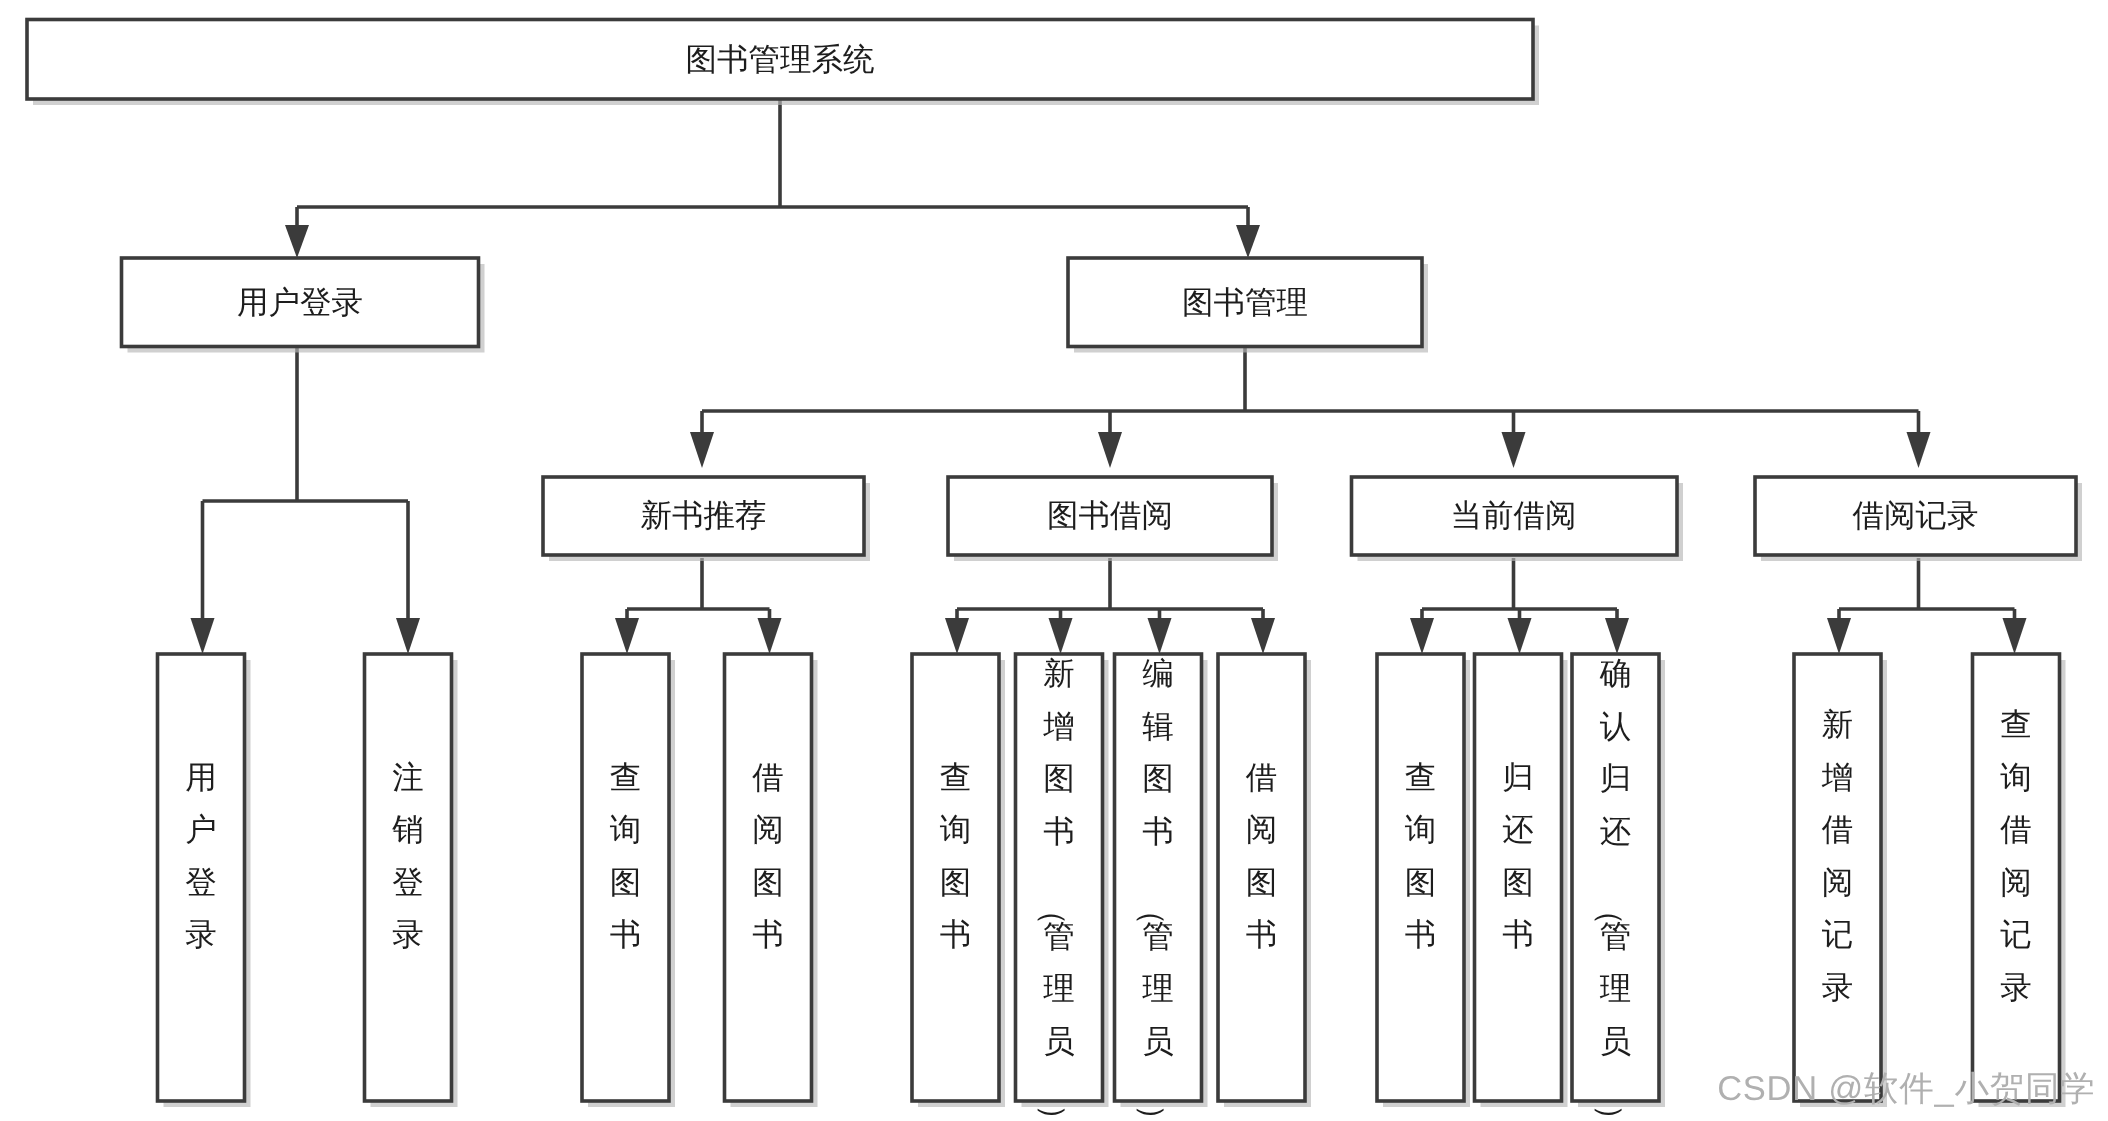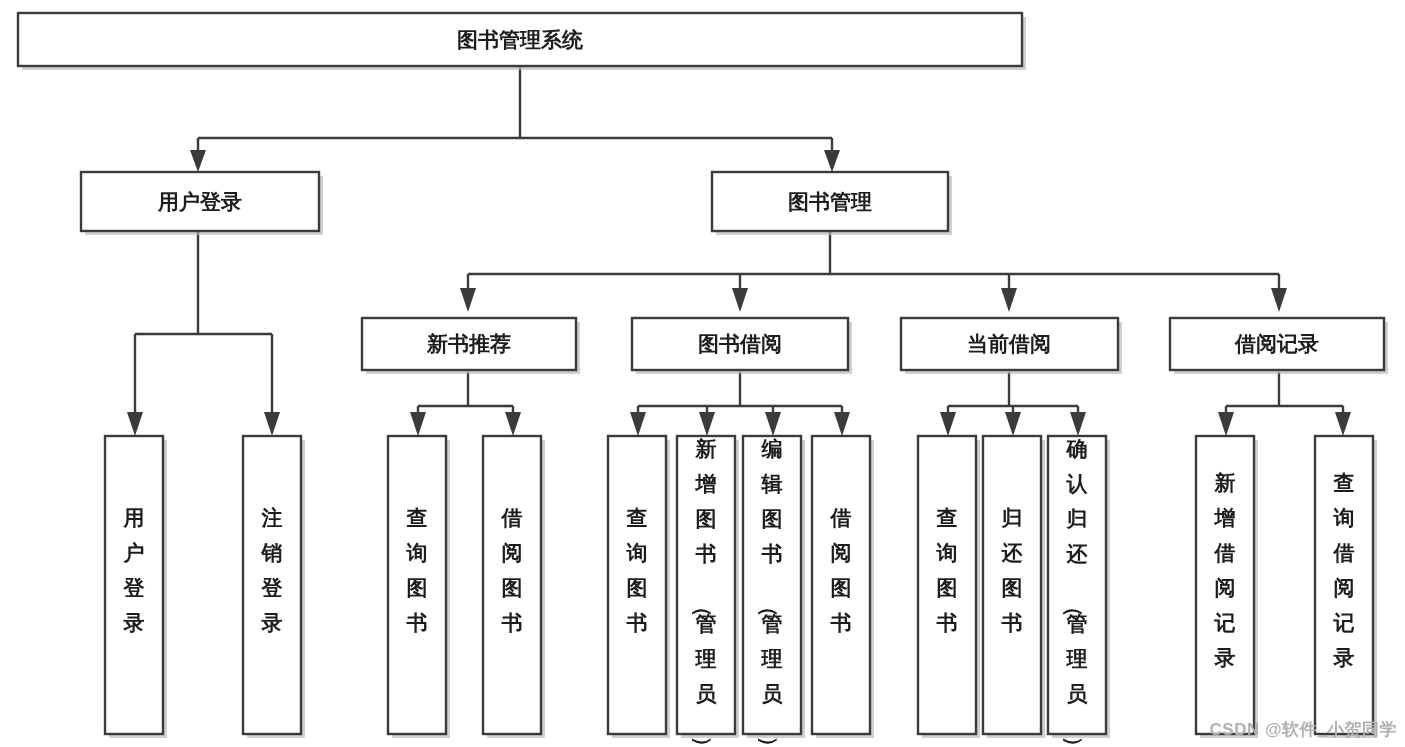--- a/index.html
+++ b/index.html
@@ -11,21 +11,20 @@
     width: 1405px;
     height: 747px;
     font-family: "Liberation Sans", "DejaVu Sans", sans-serif;
     overflow: hidden;
   }
   #diagram-root {
     position: relative;
     width: 1405px;
     height: 745px;
     background: #ffffff;
-    font-weight: bold;
   }
   svg.diagram-canvas {
     position: absolute;
     left: 0;
     top: 0;
     width: 1405px;
     height: 747px;
   }
   .node-box {
     fill: #ffffff;
@@ -59,21 +58,21 @@
     font-size: 21px;
     fill: #1d1d1d;
     text-anchor: middle;
     white-space: pre;
   }
   .watermark-text {
     position: absolute;
     right: 8px;
     bottom: 4px;
     font-family: "Liberation Sans", "DejaVu Sans", sans-serif;
-    font-size: 17px;
+    font-size: 23px;
     color: #b0b0b0;
     letter-spacing: 0.5px;
     user-select: none;
     white-space: nowrap;
   }
 </style>
 </head>
 <body>
 
 <div id="diagram-root">

